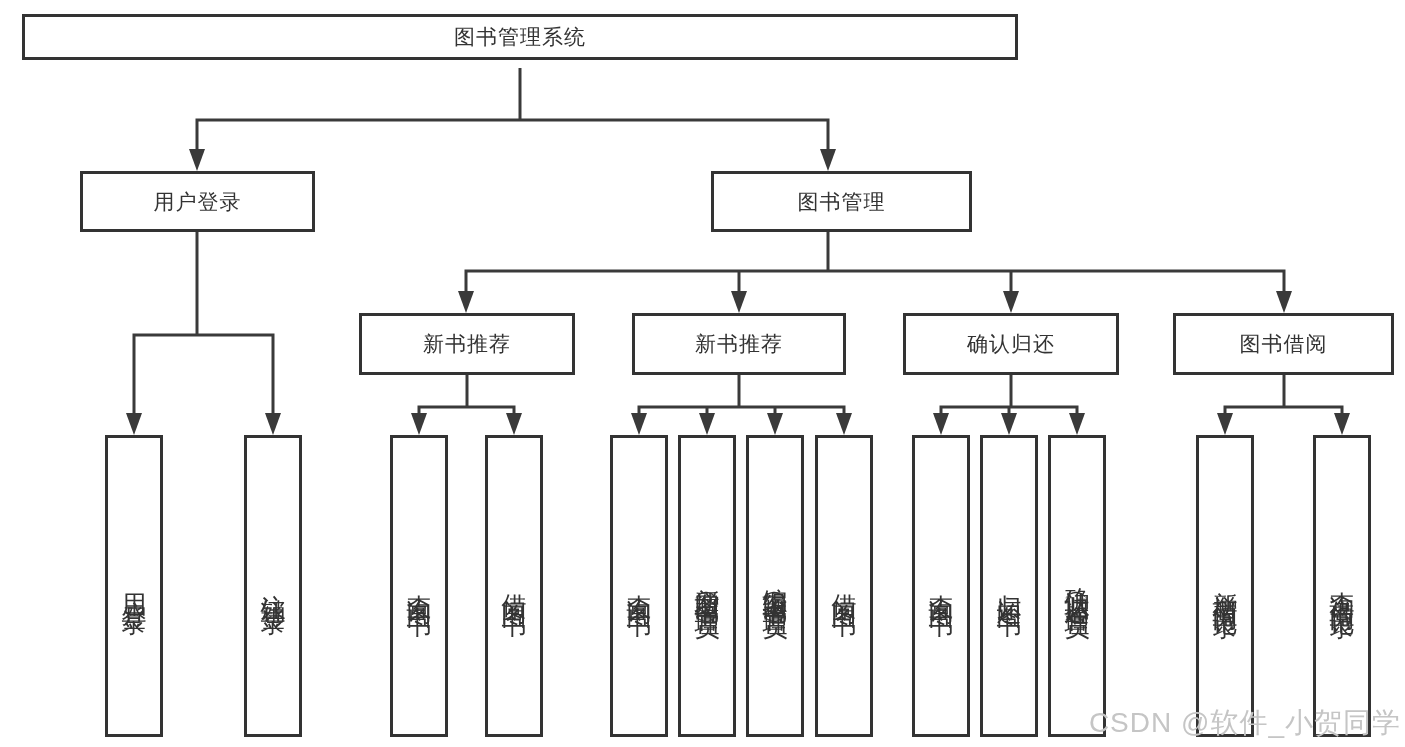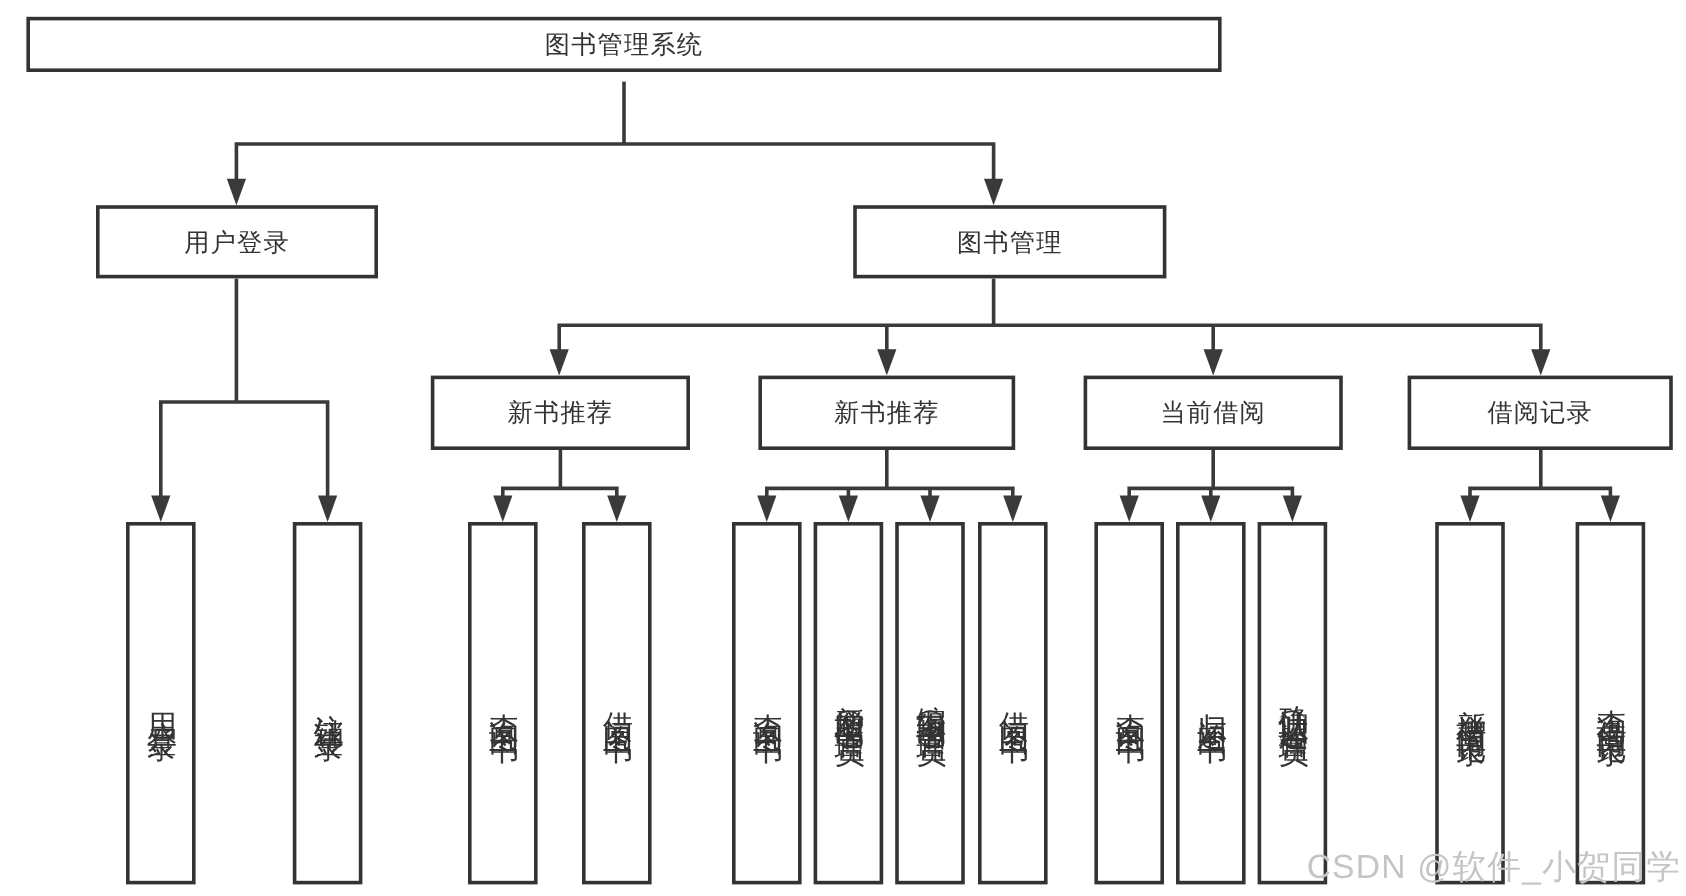--- a/index.html
+++ b/index.html
@@ -90,24 +90,24 @@
     <span>图书管理</span>
   </div>
 
   <div class="box h" style="left:359px;top:313px;width:216px;height:62px">
     <span>新书推荐</span>
   </div>
   <div class="box h" style="left:632px;top:313px;width:214px;height:62px">
     <span>新书推荐</span>
   </div>
   <div class="box h" style="left:903px;top:313px;width:216px;height:62px">
-    <span>当前借阅</span>
+    <span>确认归还</span>
   </div>
   <div class="box h" style="left:1173px;top:313px;width:221px;height:62px">
-    <span>借阅记录</span>
+    <span>图书借阅</span>
   </div>
 
   <div class="box v" style="left:105px;top:435px;width:58px;height:302px">
     <span>用户登录</span>
   </div>
   <div class="box v" style="left:244px;top:435px;width:58px;height:302px">
     <span>注销登录</span>
   </div>
 
   <div class="box v" style="left:390px;top:435px;width:58px;height:302px">

